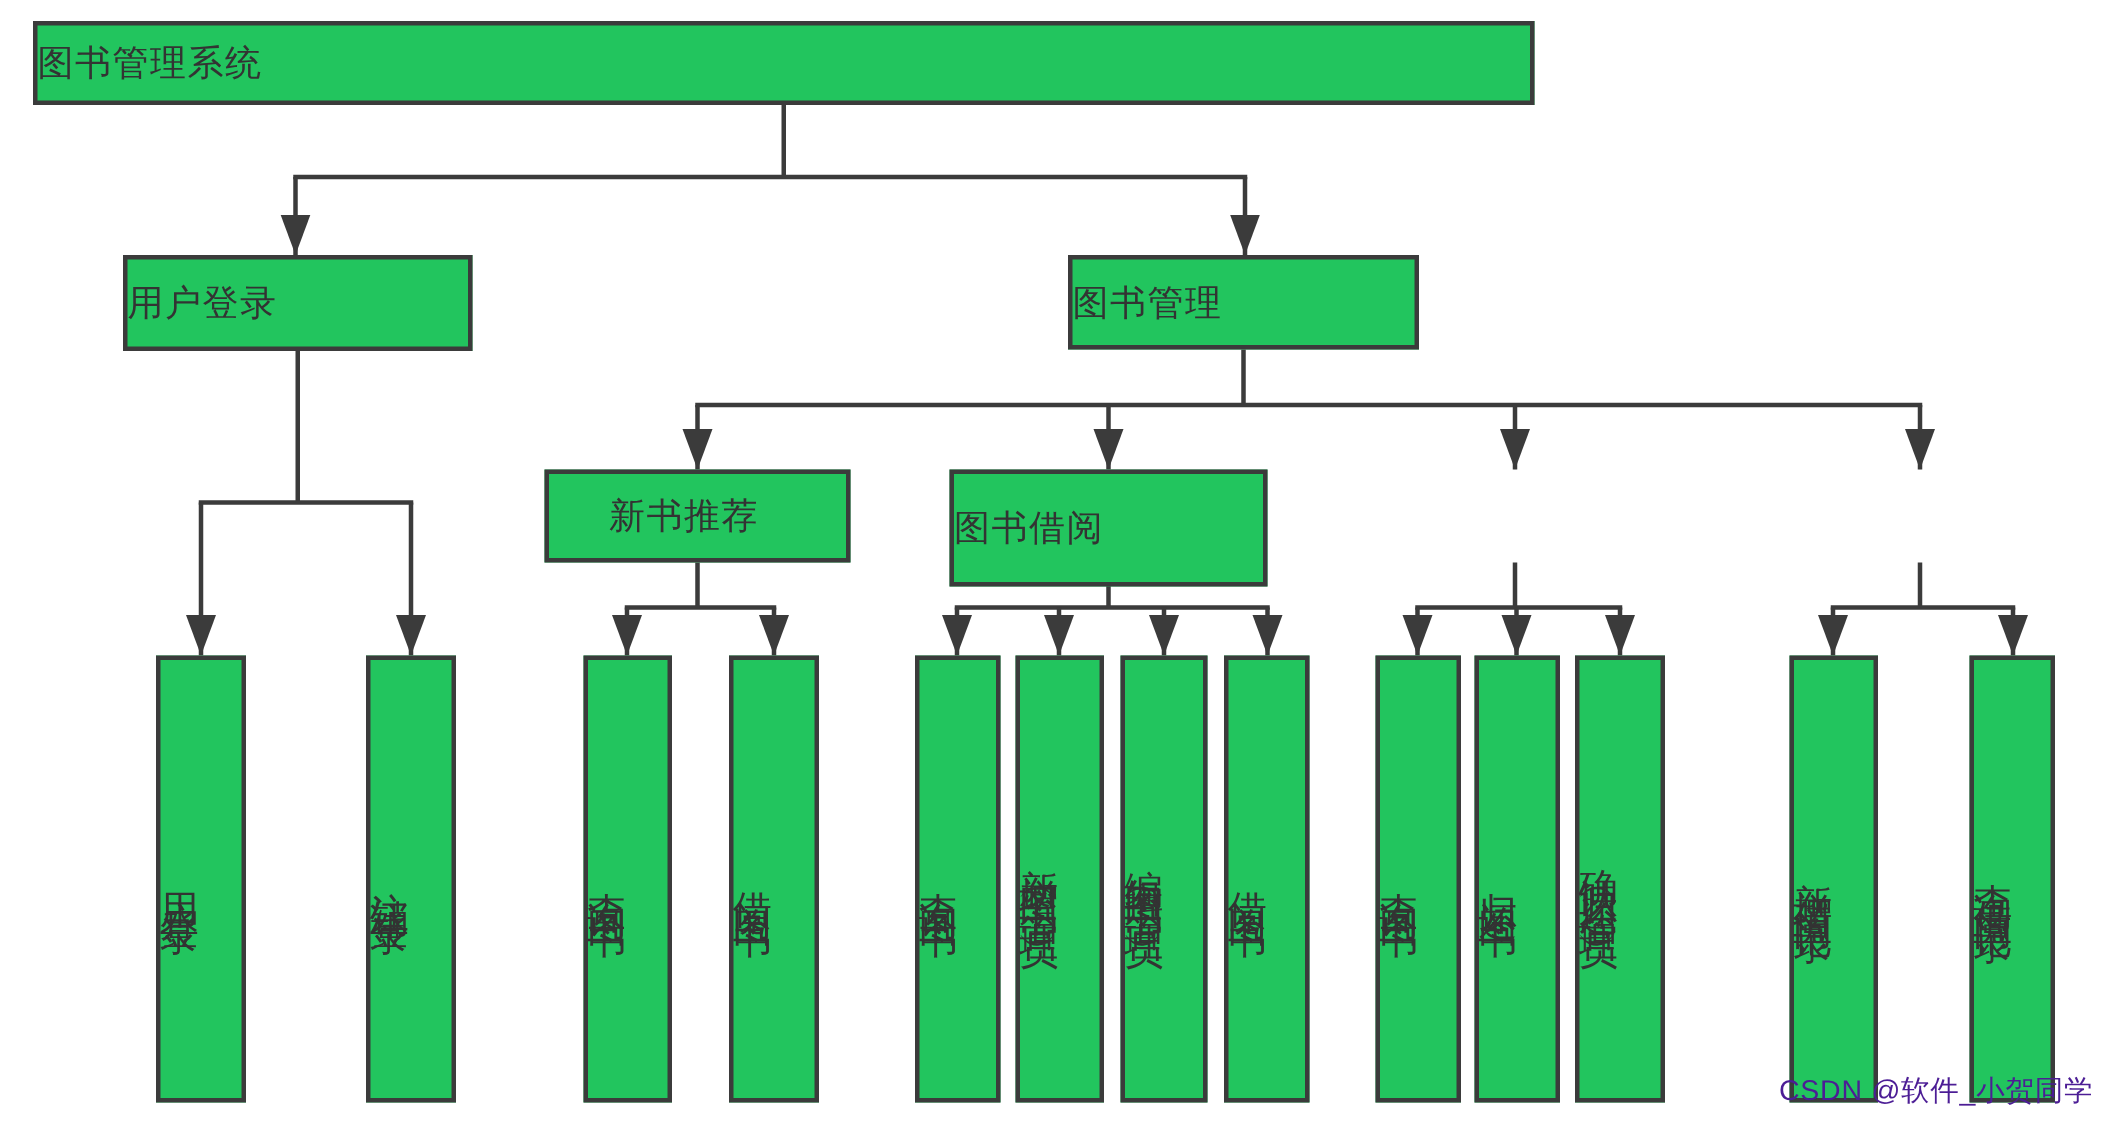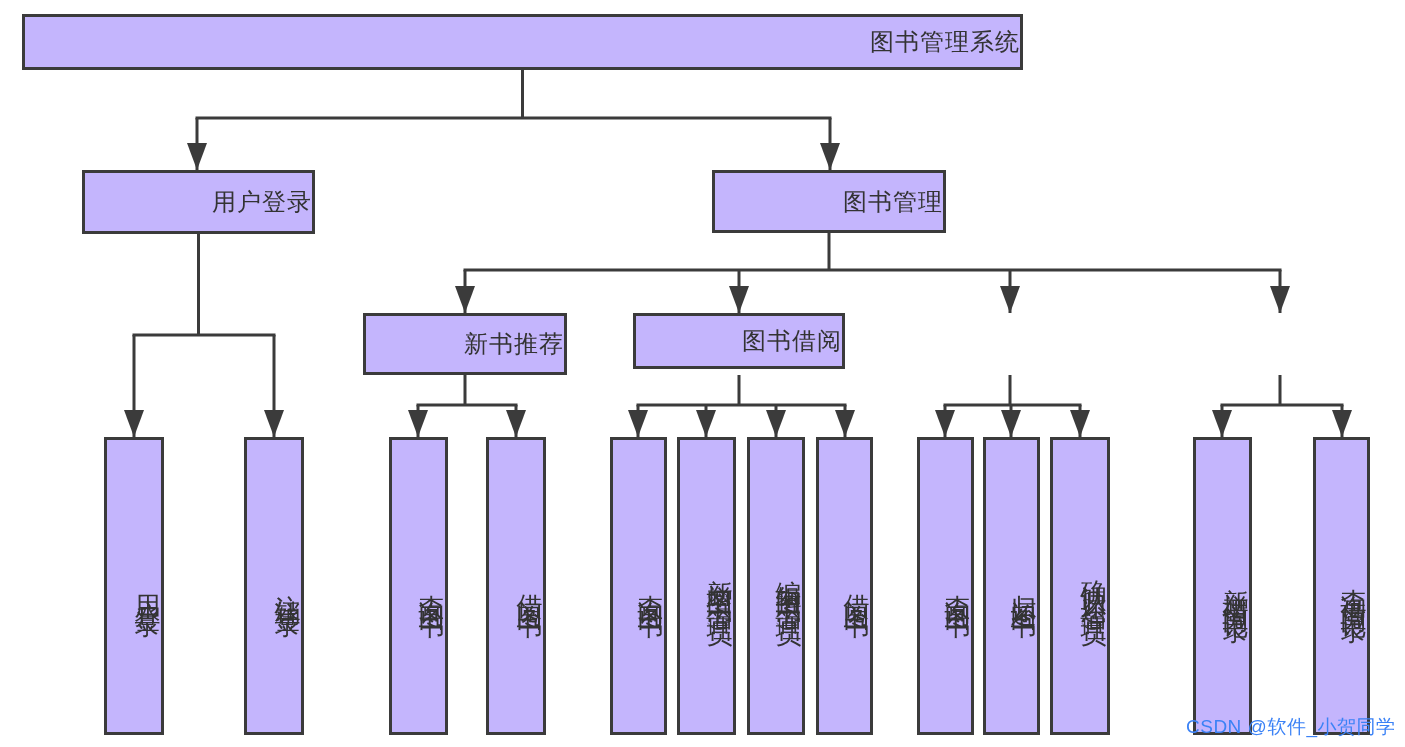--- a/index.html
+++ b/index.html
@@ -8,41 +8,41 @@
     width:1405px; height:747px;
     background:#ffffff;
     font-family:"Liberation Sans","DejaVu Sans",sans-serif;
     overflow:hidden;
   }
   svg.connectors { position:absolute; left:0; top:0; z-index:1; }
   .node {
     position:absolute;
     box-sizing:border-box;
     border:3px solid #3b3b3b;
-    background:#c4b5fd;
+    background:#22c55e;
     display:flex;
     align-items:center;
-    justify-content:flex-end;
+    justify-content:flex-start;
     color:#333333;
     z-index:2;
   }
   .node.h { font-size:24px; letter-spacing:1px; white-space:nowrap; }
   .node.v { font-size:26px; }
   .node.v .lbl {
     writing-mode:vertical-lr;
     text-orientation:mixed;
     letter-spacing:6px;
     line-height:1;
     white-space:nowrap;
   }
   .watermark {
     position:absolute;
     z-index:5;
     font-size:19px;
-    color:#3b82f6;
+    color:#4c1d95;
     letter-spacing:0.5px;
     white-space:nowrap;
   }
 </style>
 </head>
 <body>
 
 <div class="canvas">
 
   <svg class="connectors" width="1405" height="747" viewBox="0 0 1405 747">
@@ -90,21 +90,21 @@
   <div class="node h" style="left:82px; top:170px; width:233px; height:64px;">
     <span class="lbl">用户登录</span>
   </div>
   <div class="node h" style="left:712px; top:170px; width:234px; height:63px;">
     <span class="lbl">图书管理</span>
   </div>
 
   <div class="node h" style="left:363px; top:313px; width:204px; height:62px;padding-left:40px;">
     <span class="lbl">新书推荐</span>
   </div>
-  <div class="node h" style="left:633px; top:313px; width:212px; height:56px;">
+  <div class="node h" style="left:633px; top:313px; width:212px; height:78px;">
     <span class="lbl">图书借阅</span>
   </div>
 
   <div class="node v" style="left:104px; top:437px; width:60px; height:298px;">
     <span class="lbl">用户登录</span>
   </div>
   <div class="node v" style="left:244px; top:437px; width:60px; height:298px;">
     <span class="lbl">注销登录</span>
   </div>
 

